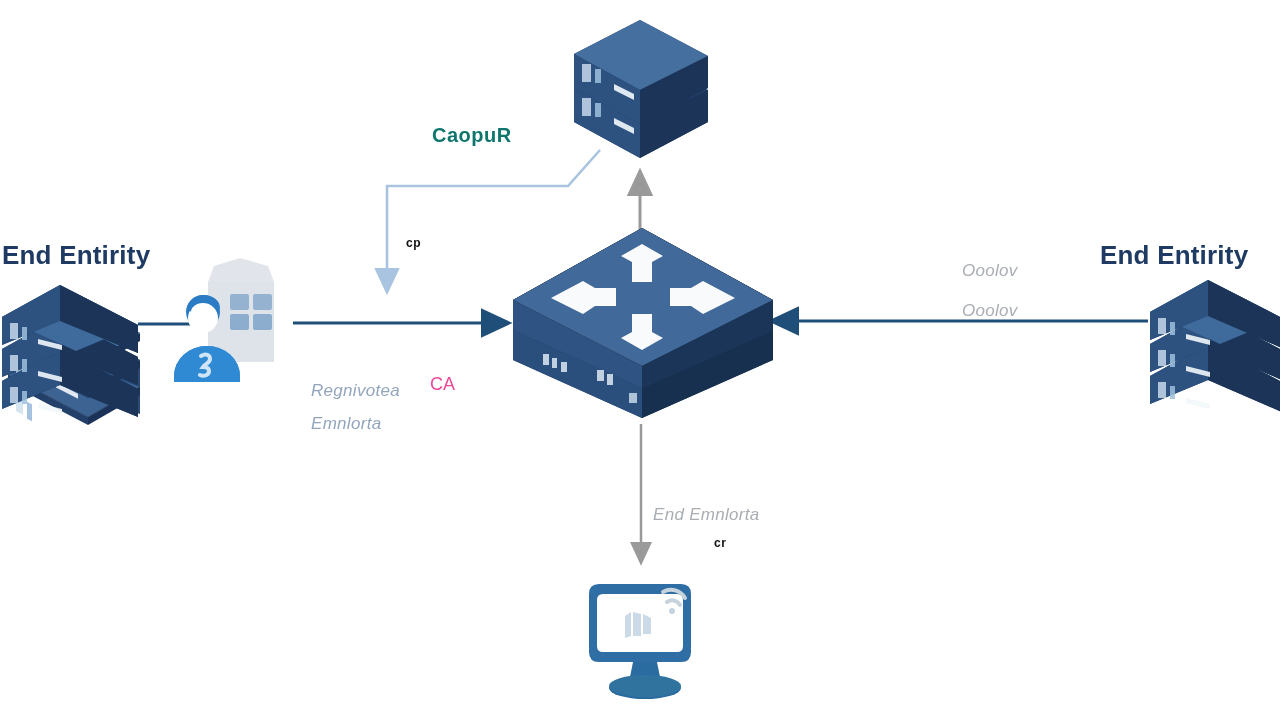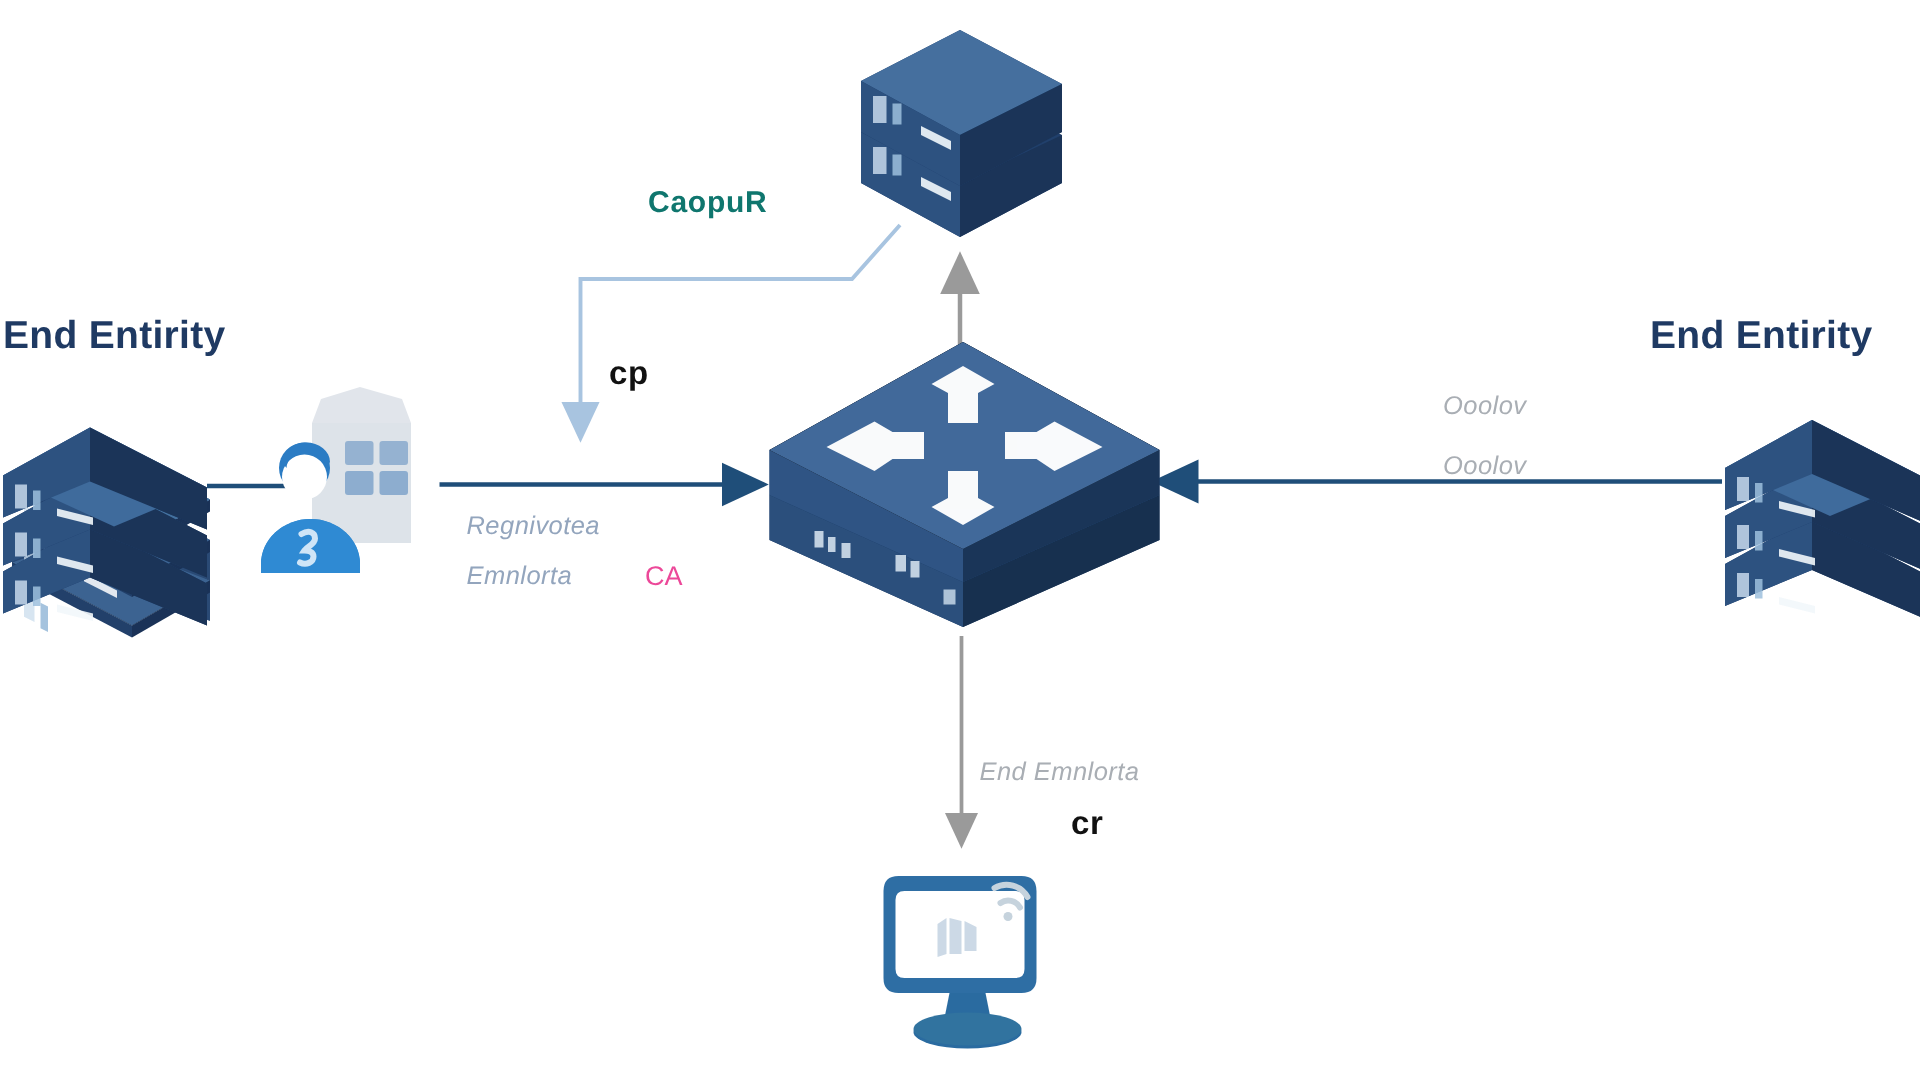--- a/index.html
+++ b/index.html
@@ -21,42 +21,44 @@
   .label {
     position: absolute;
     white-space: pre;
     line-height: 1.22;
   }
   .title-label {
     font-size: 26px;
     font-weight: bold;
     color: #1f3a63;
     letter-spacing: 0.2px;
+    margin-top: 32px;
   }
   .annot-gray {
     font-size: 17px;
     font-weight: normal;
     color: #a9aeb4;
     font-style: italic;
     letter-spacing: 0.3px;
   }
   .annot-blue-gray {
     font-size: 17px;
     color: #93a5bd;
     font-style: italic;
     letter-spacing: 0.3px;
+    margin-top: 40px;
   }
   .annot-bold-dark {
     font-size: 20px;
     font-weight: bold;
     color: #0f766e;
     letter-spacing: 0.5px;
   }
   .annot-bold-small {
-    font-size: 22px;
+    font-size: 12px;
     font-weight: bold;
     color: #111111;
     letter-spacing: 0.5px;
   }
   .annot-ca {
     font-size: 18px;
     color: #ec4899;
   }
   svg { display: block; overflow: visible; }
   .svg-layer {

